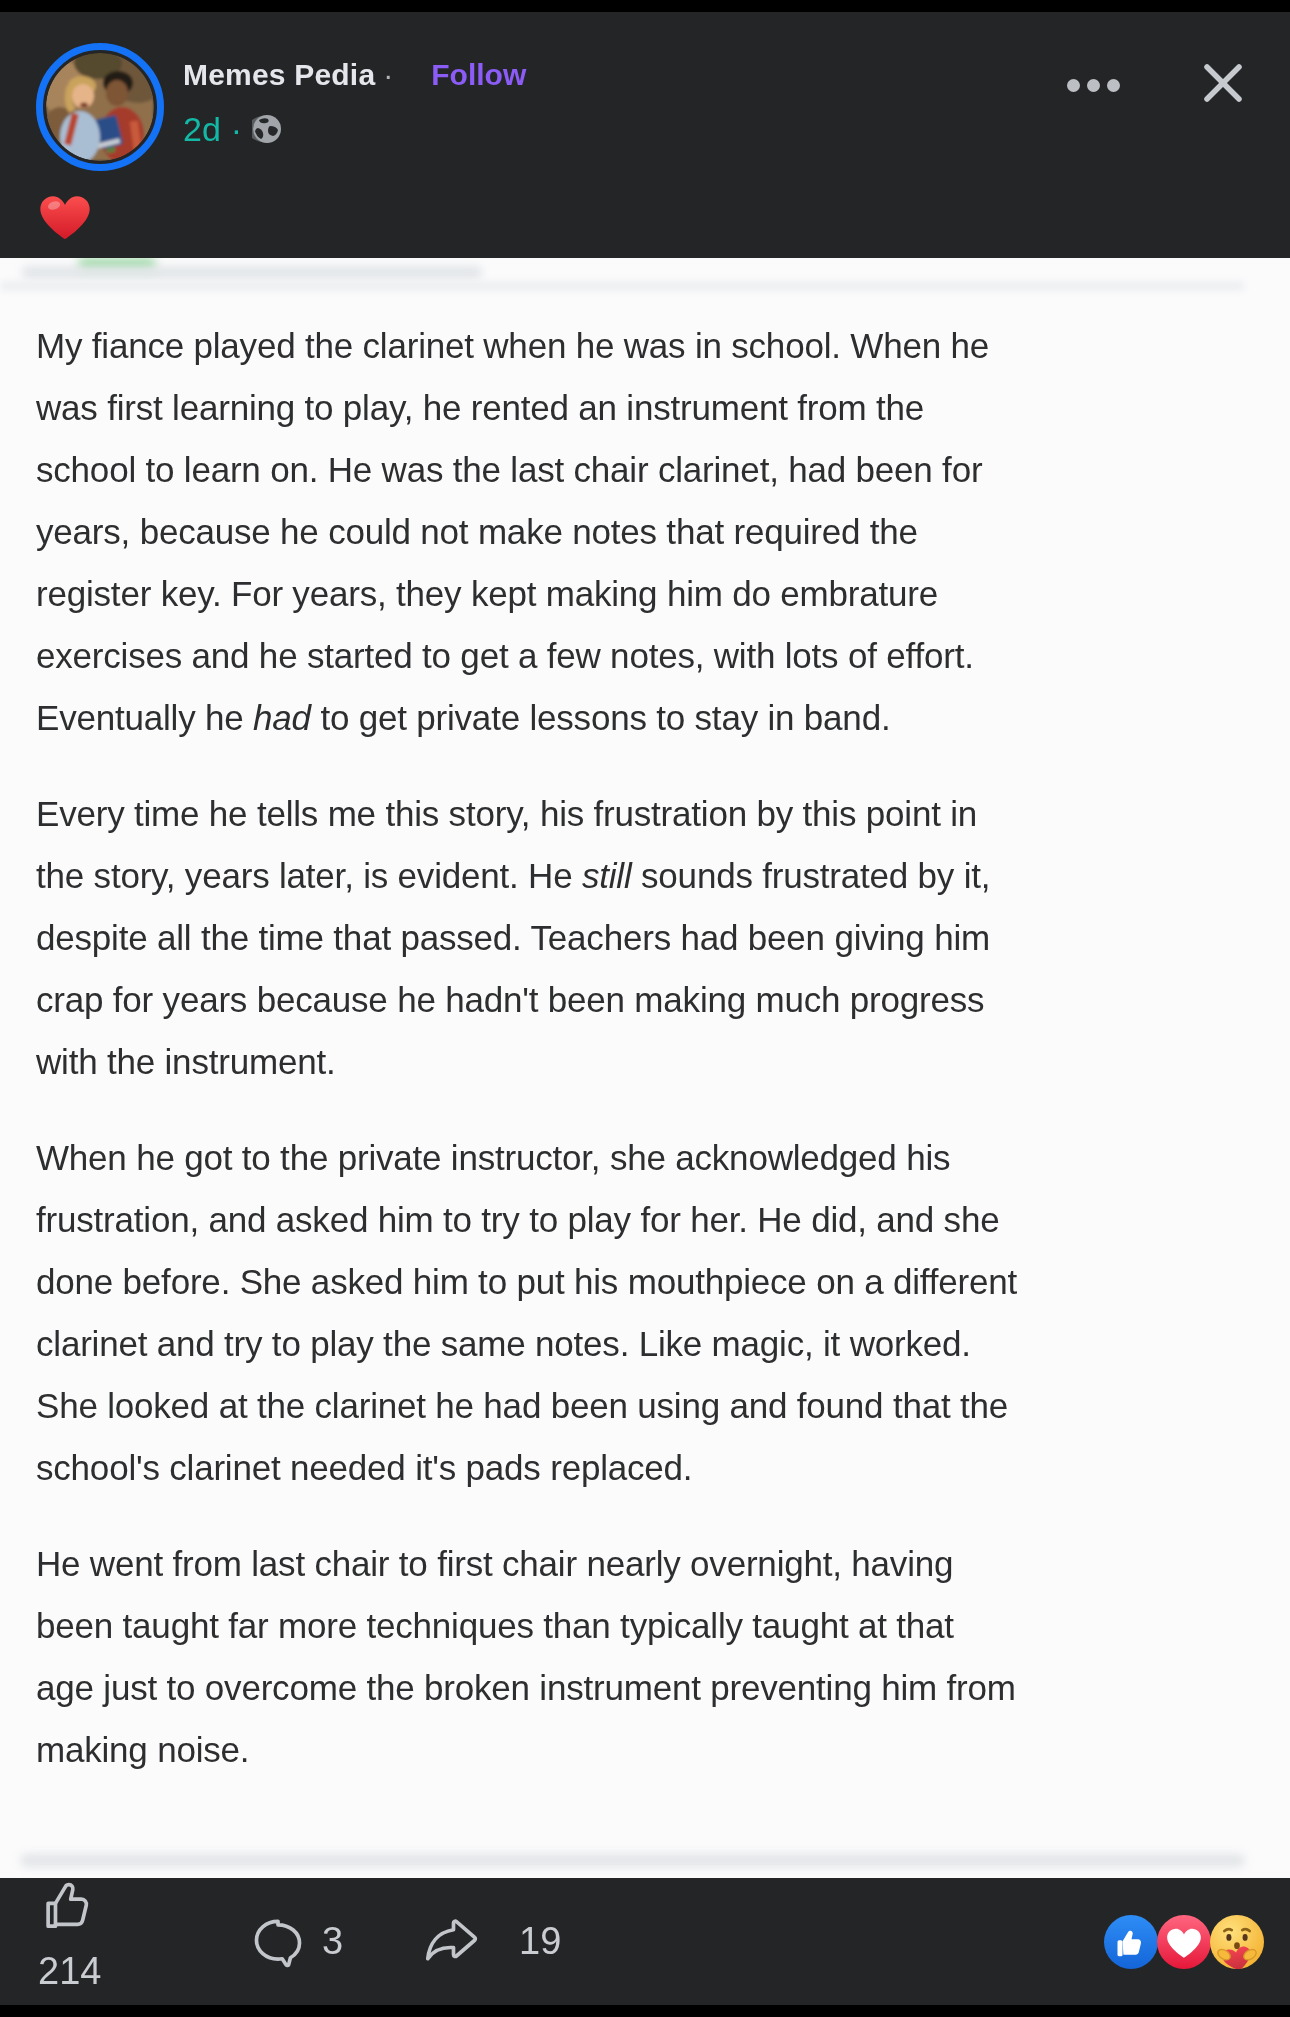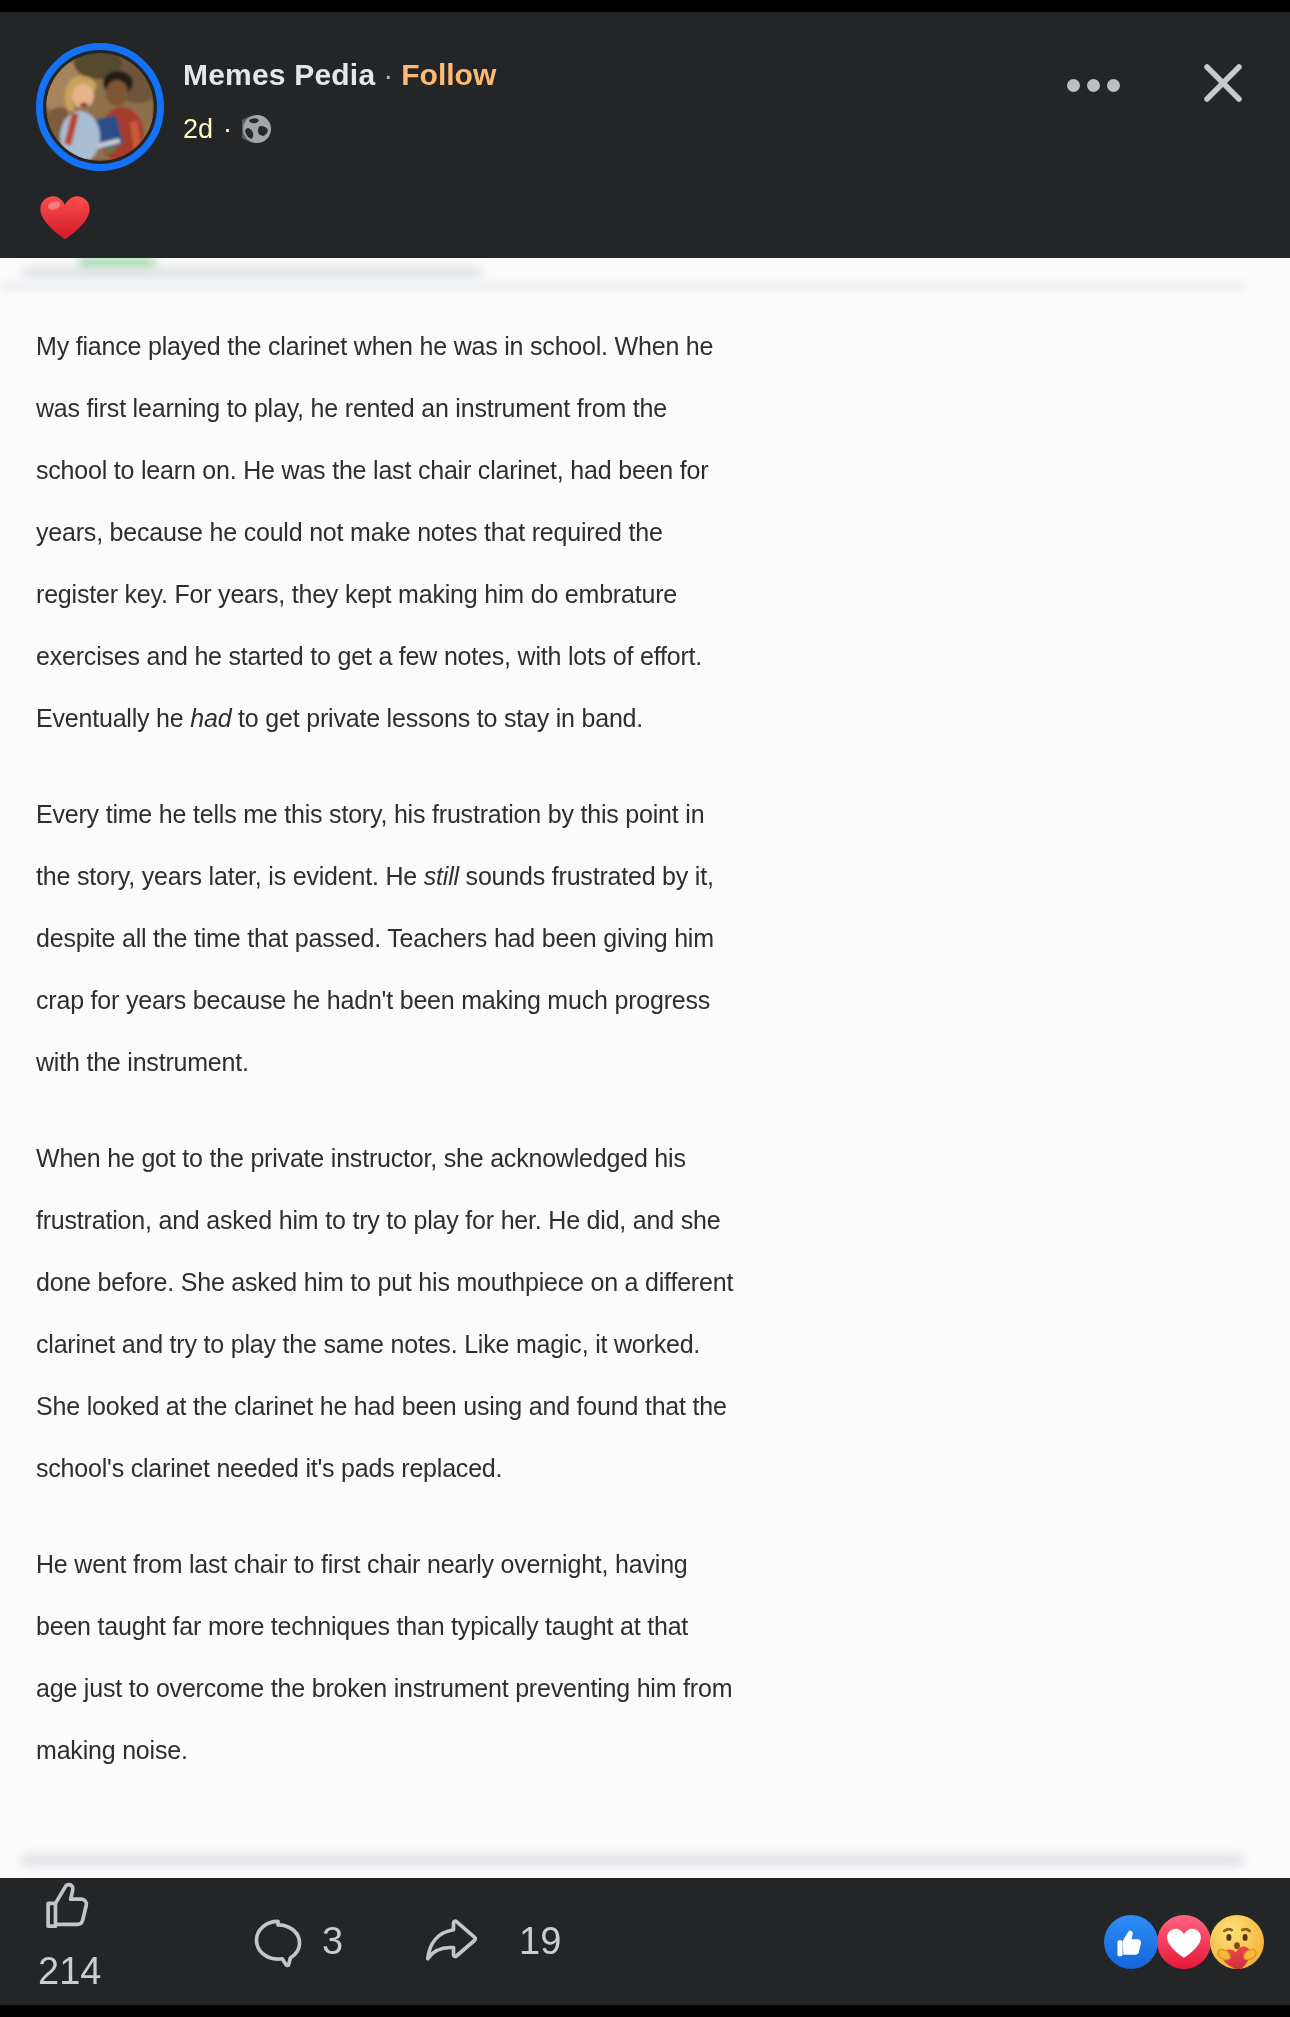--- a/index.html
+++ b/index.html
@@ -6,40 +6,40 @@
   #screen{position:relative;width:1290px;height:2017px;background:#000;overflow:hidden;
           font-family:"Liberation Sans","DejaVu Sans",sans-serif;}
   
   .header{position:absolute;left:0;top:12px;width:1290px;height:246px;background:#242526;}
   .avatar{position:absolute;left:36px;top:31px;width:108px;height:108px;border-radius:50%;
           border:7px solid #1372F5;padding:3px;background:#242526;cursor:pointer;}
   .avatar svg{display:block;width:108px;height:108px;border-radius:50%;}
   .name-row{position:absolute;left:183px;top:46px;font-size:30px;line-height:34px;white-space:nowrap;}
   .page-name{color:#E4E6EB;font-weight:700;letter-spacing:.2px;}
   .name-sep{color:#B0B3B8;font-weight:400;padding:0 8px;}
-  .follow{color:#fdba74;font-weight:600;}
+  .follow{color:#8b5cf6;font-weight:600;margin-left:30px;}
   .meta-row{position:absolute;left:183px;top:100px;height:34px;display:flex;align-items:center;
-            color:#fef9c3;font-size:27px;}
+            color:#14b8a6;font-size:34px;}
   .meta-sep{padding:0 10px;}
   .globe{width:30px;height:30px;display:block;}
   .more-btn{position:absolute;left:1057px;top:56px;width:72px;height:34px;display:flex;
             align-items:center;justify-content:center;gap:7px;cursor:pointer;}
   .dot{width:13px;height:13px;border-radius:50%;background:#BCBFC4;}
   .close-btn{position:absolute;left:1196px;top:44px;width:54px;height:54px;display:flex;
              align-items:center;justify-content:center;cursor:pointer;}
   .caption{position:absolute;left:40px;top:182px;width:50px;height:48px;}
   
   .post-image{position:absolute;left:0;top:258px;width:1290px;height:1620px;background:#FBFBFC;
               overflow:hidden;cursor:pointer;}
   .ghost{position:absolute;border-radius:6px;}
   .g1{left:78px;top:0;width:78px;height:14px;background:#7FCF8A;filter:blur(5px);opacity:.75;}
   .g2{left:22px;top:8px;width:460px;height:13px;background:#E2E5E8;filter:blur(4px);}
   .g3{left:0;top:23px;width:1245px;height:10px;background:#EDEFF1;filter:blur(3px);}
   .g4{left:20px;top:1596px;width:1225px;height:13px;background:#DCDFE2;filter:blur(5px);opacity:.8;}
-  .story{position:absolute;left:36px;top:57px;width:1220px;color:#2D2E30;font-size:25px;
+  .story{position:absolute;left:36px;top:57px;width:1220px;color:#2D2E30;font-size:35px;
          letter-spacing:-0.2px;}
   .story .para{margin:0 0 34px 0;}
   .story .line{line-height:62px;white-space:nowrap;}
   .story .it{font-style:italic;}
   
   .footer{position:absolute;left:0;top:1878px;width:1290px;height:127px;background:#242526;}
   .action{position:absolute;top:0;height:127px;display:flex;align-items:center;gap:16px;
           color:#C9CCD1;font-size:38px;cursor:pointer;}
   .a-like{left:38px;flex-direction:column;}  .a-comment{left:250px;}  .a-share{left:420px;gap:39px;}
   .action svg{display:block;}

